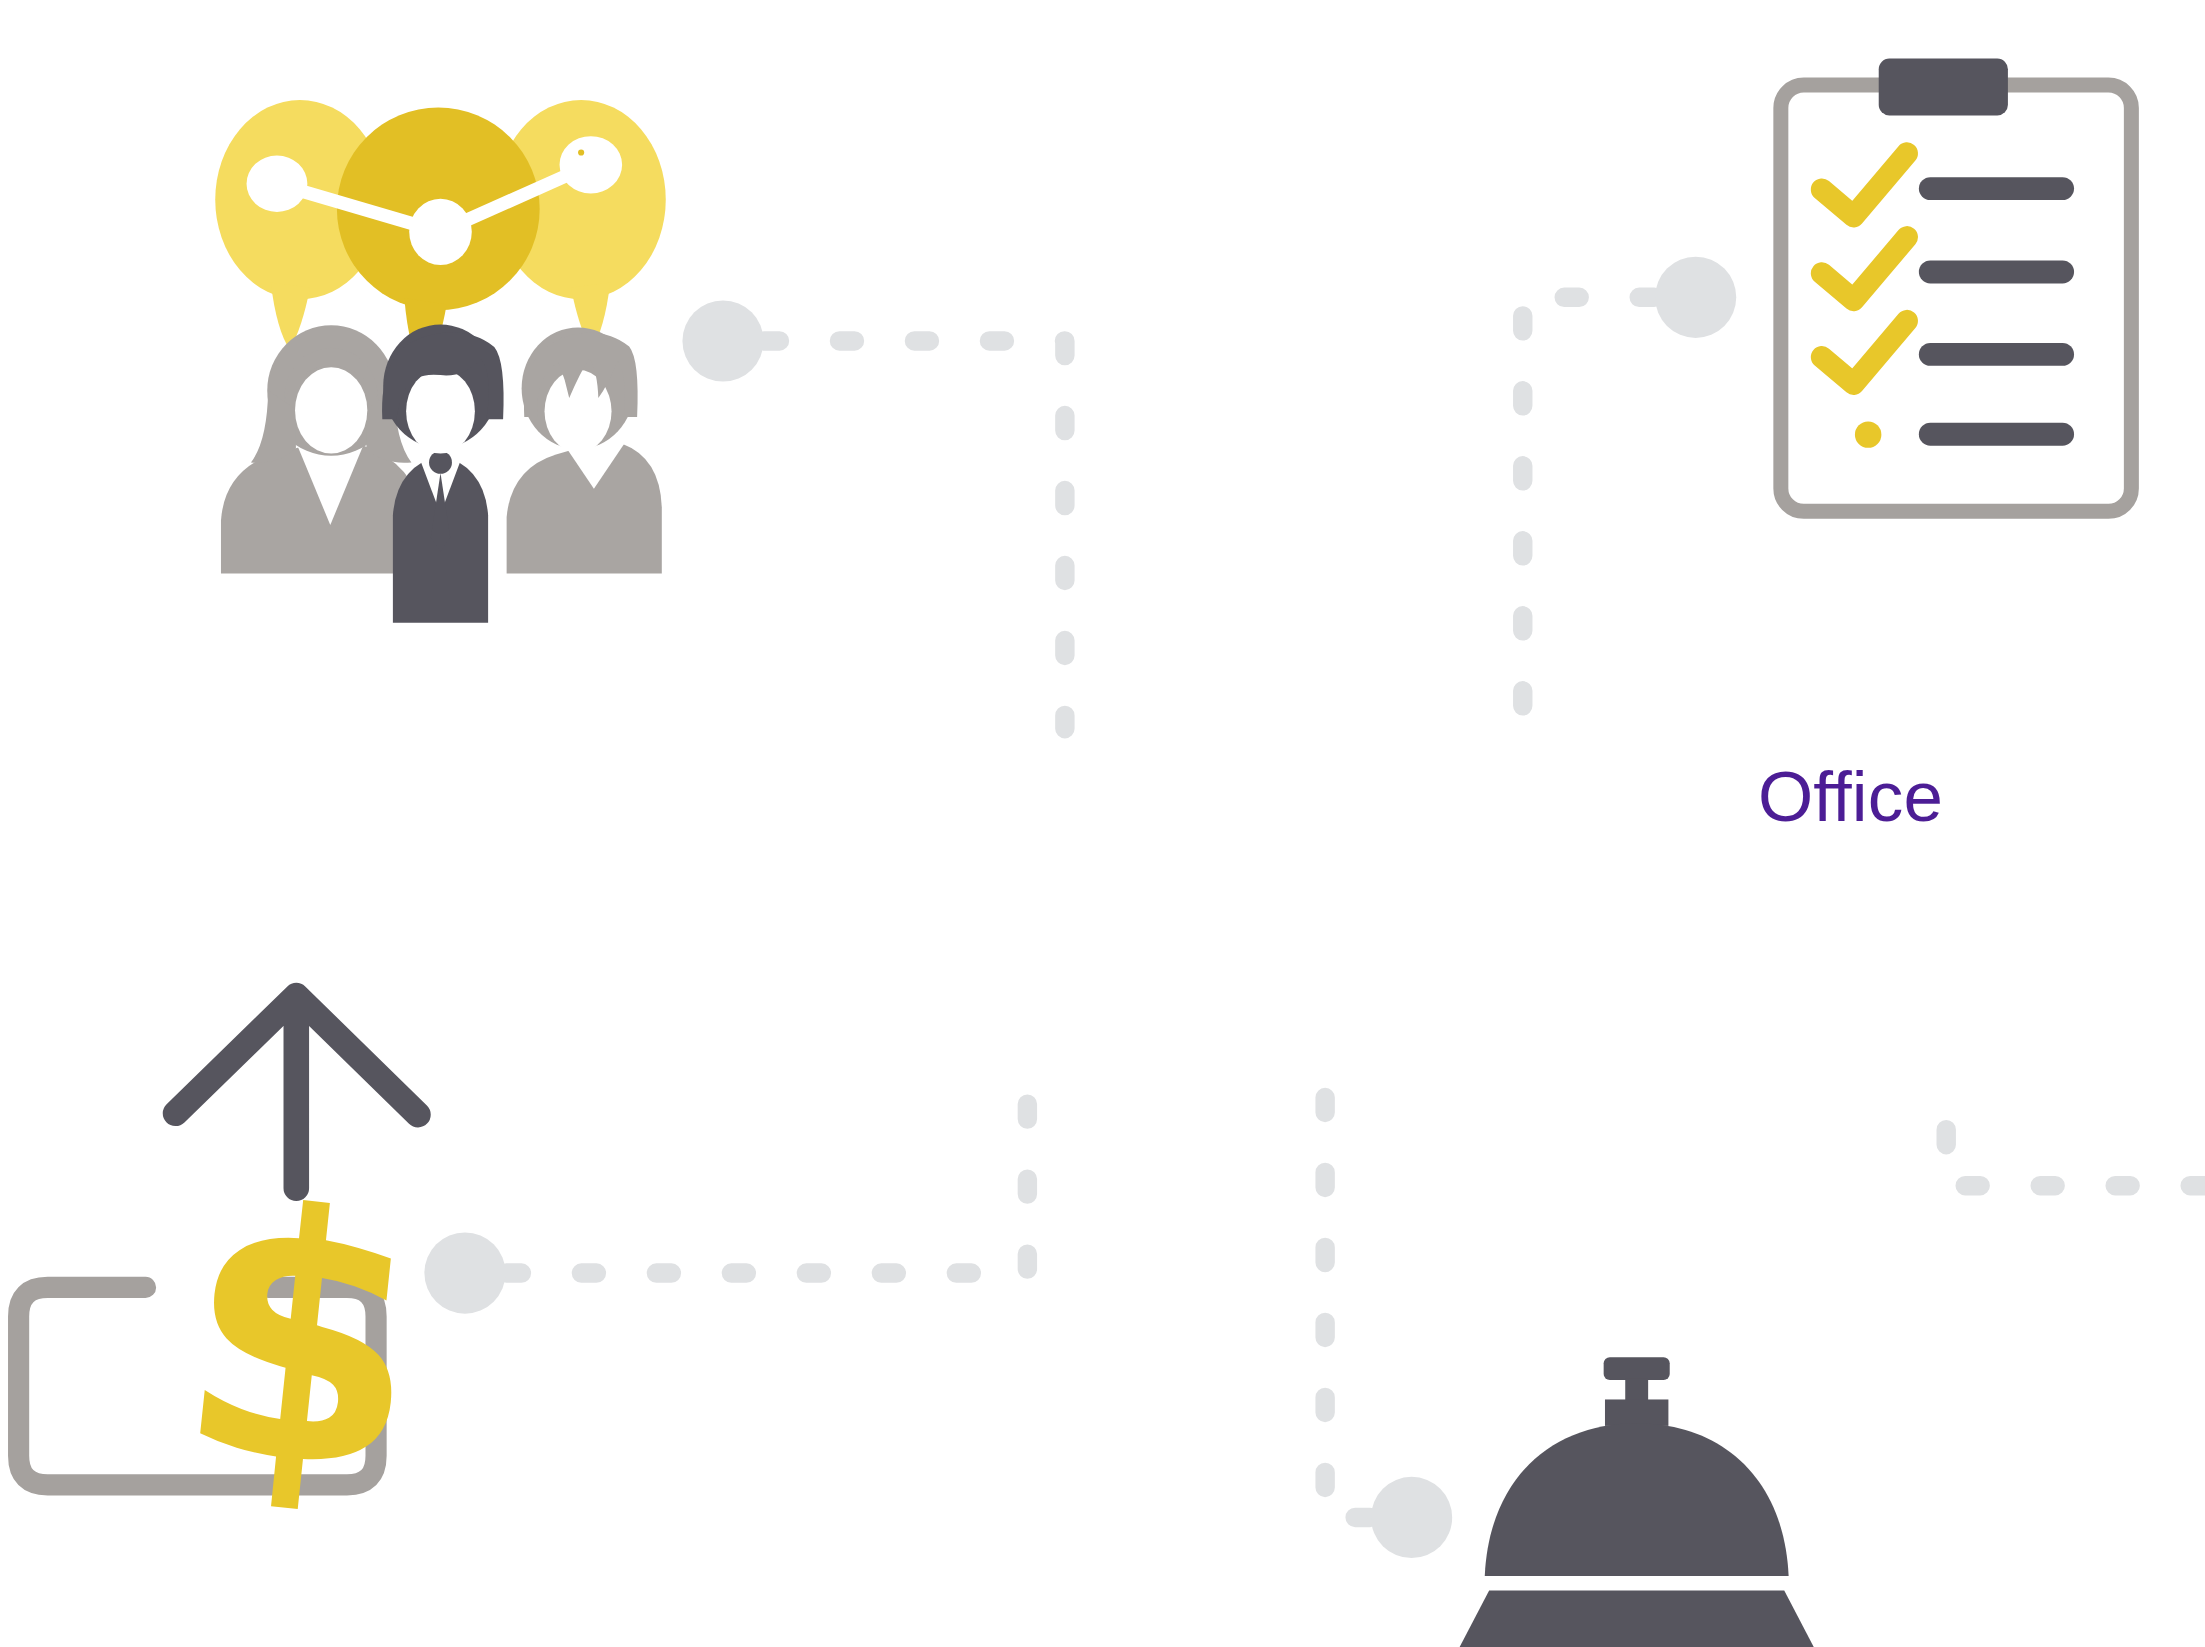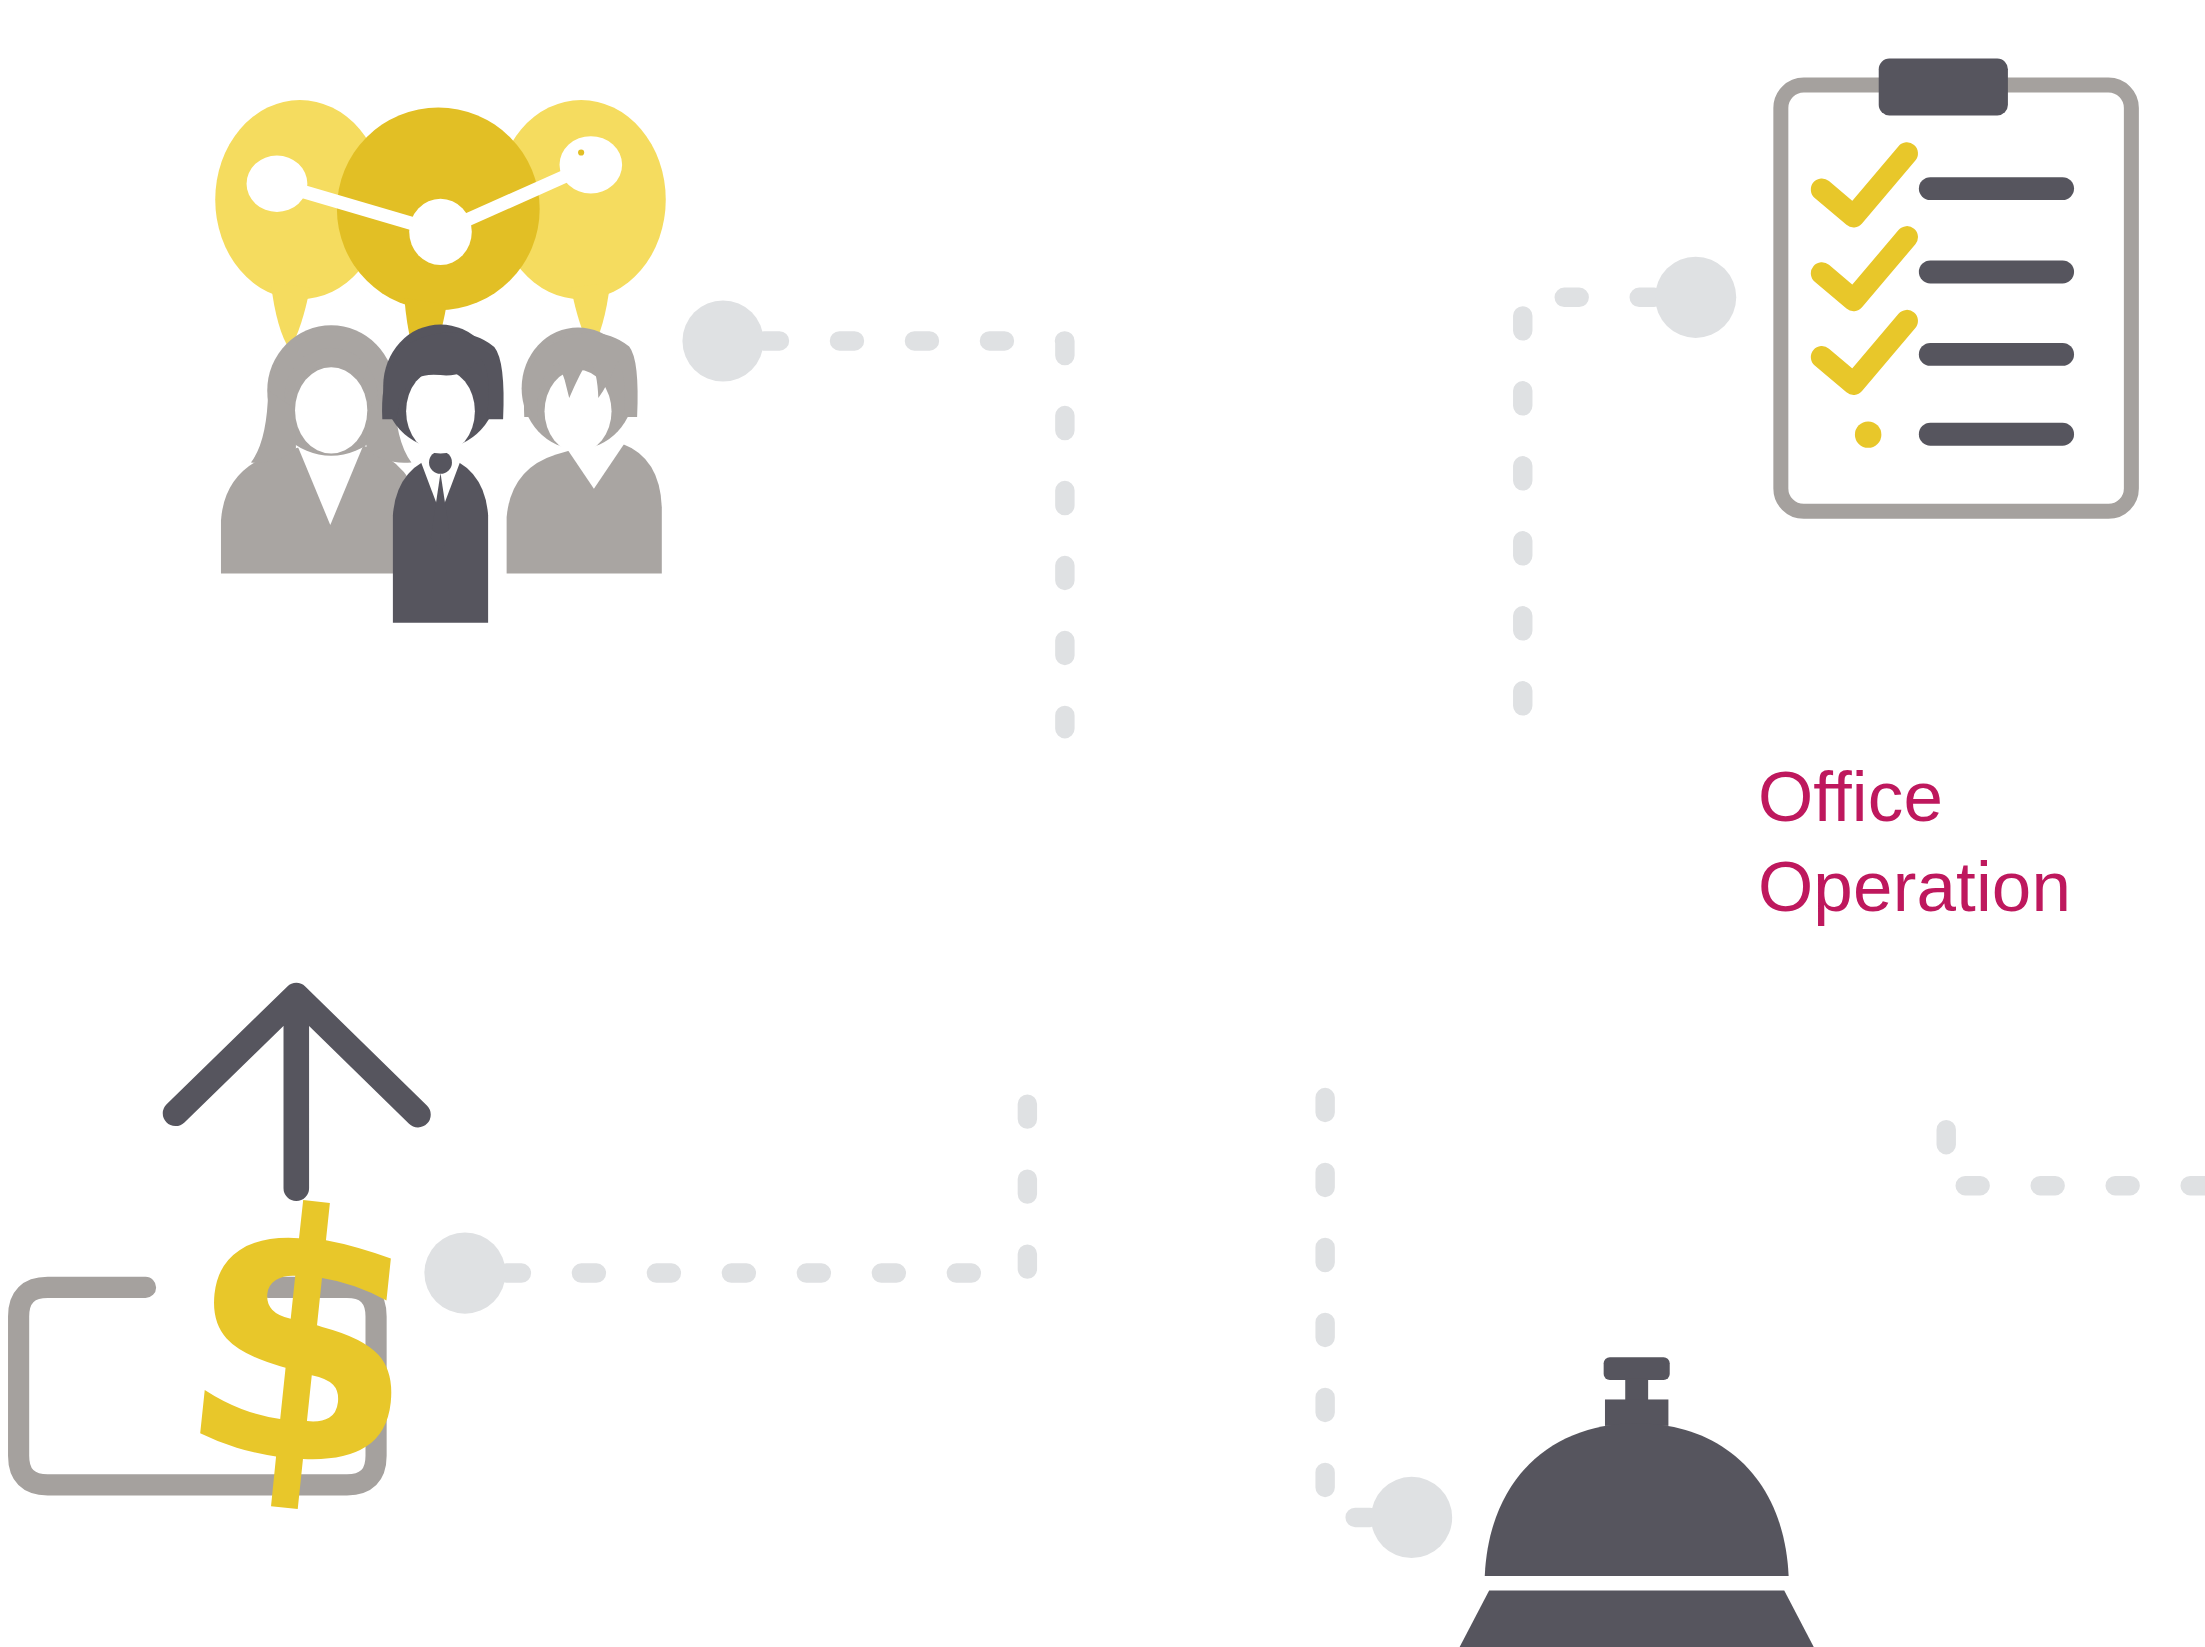--- a/index.html
+++ b/index.html
@@ -14,21 +14,21 @@
     position:absolute;left:727px;top:699px;
     font-family:"DejaVu Sans","Liberation Sans",sans-serif;
     font-weight:bold;font-size:415px;line-height:415px;
     letter-spacing:-0.022em;color:#E8C72A;
     -webkit-text-stroke:8.8px #E8C72A;
     white-space:nowrap;
   }
   #oos-subtitle{
     position:absolute;left:1758px;top:752px;
     font-family:"Liberation Sans",sans-serif;
-    font-size:71px;line-height:90px;color:#be185d;
+    font-size:71px;line-height:90px;color:#4c1d95;
     letter-spacing:0.002em;white-space:nowrap;
   }
 </style>
 </head>
 <body>
 
 <div id="canvas">
 
   <svg class="abs" style="left:0;top:0" width="2892" height="1648" viewBox="0 0 6556 3736">
     <g stroke="#DFE1E3" stroke-width="44" fill="none" stroke-linecap="round" stroke-linejoin="round" stroke-dasharray="34 136">
@@ -119,17 +119,16 @@
       <rect x="355" y="148" width="150" height="52" rx="14"></rect>
       <rect x="404" y="196" width="52" height="52"></rect>
       <rect x="358" y="244" width="144" height="60"></rect>
       <path d="M85,645 C95,425 235,298 430,298 C625,298 765,425 775,645 Z"></path>
       <path d="M95,678 L765,678 L832,806 L28,806 Z"></path>
     </g>
   </svg>
 
   <div id="oos-subtitle">
     <div>Office</div>
-    <div>Operation</div>
   </div>
 
 </div>
 
 
 </body></html>

